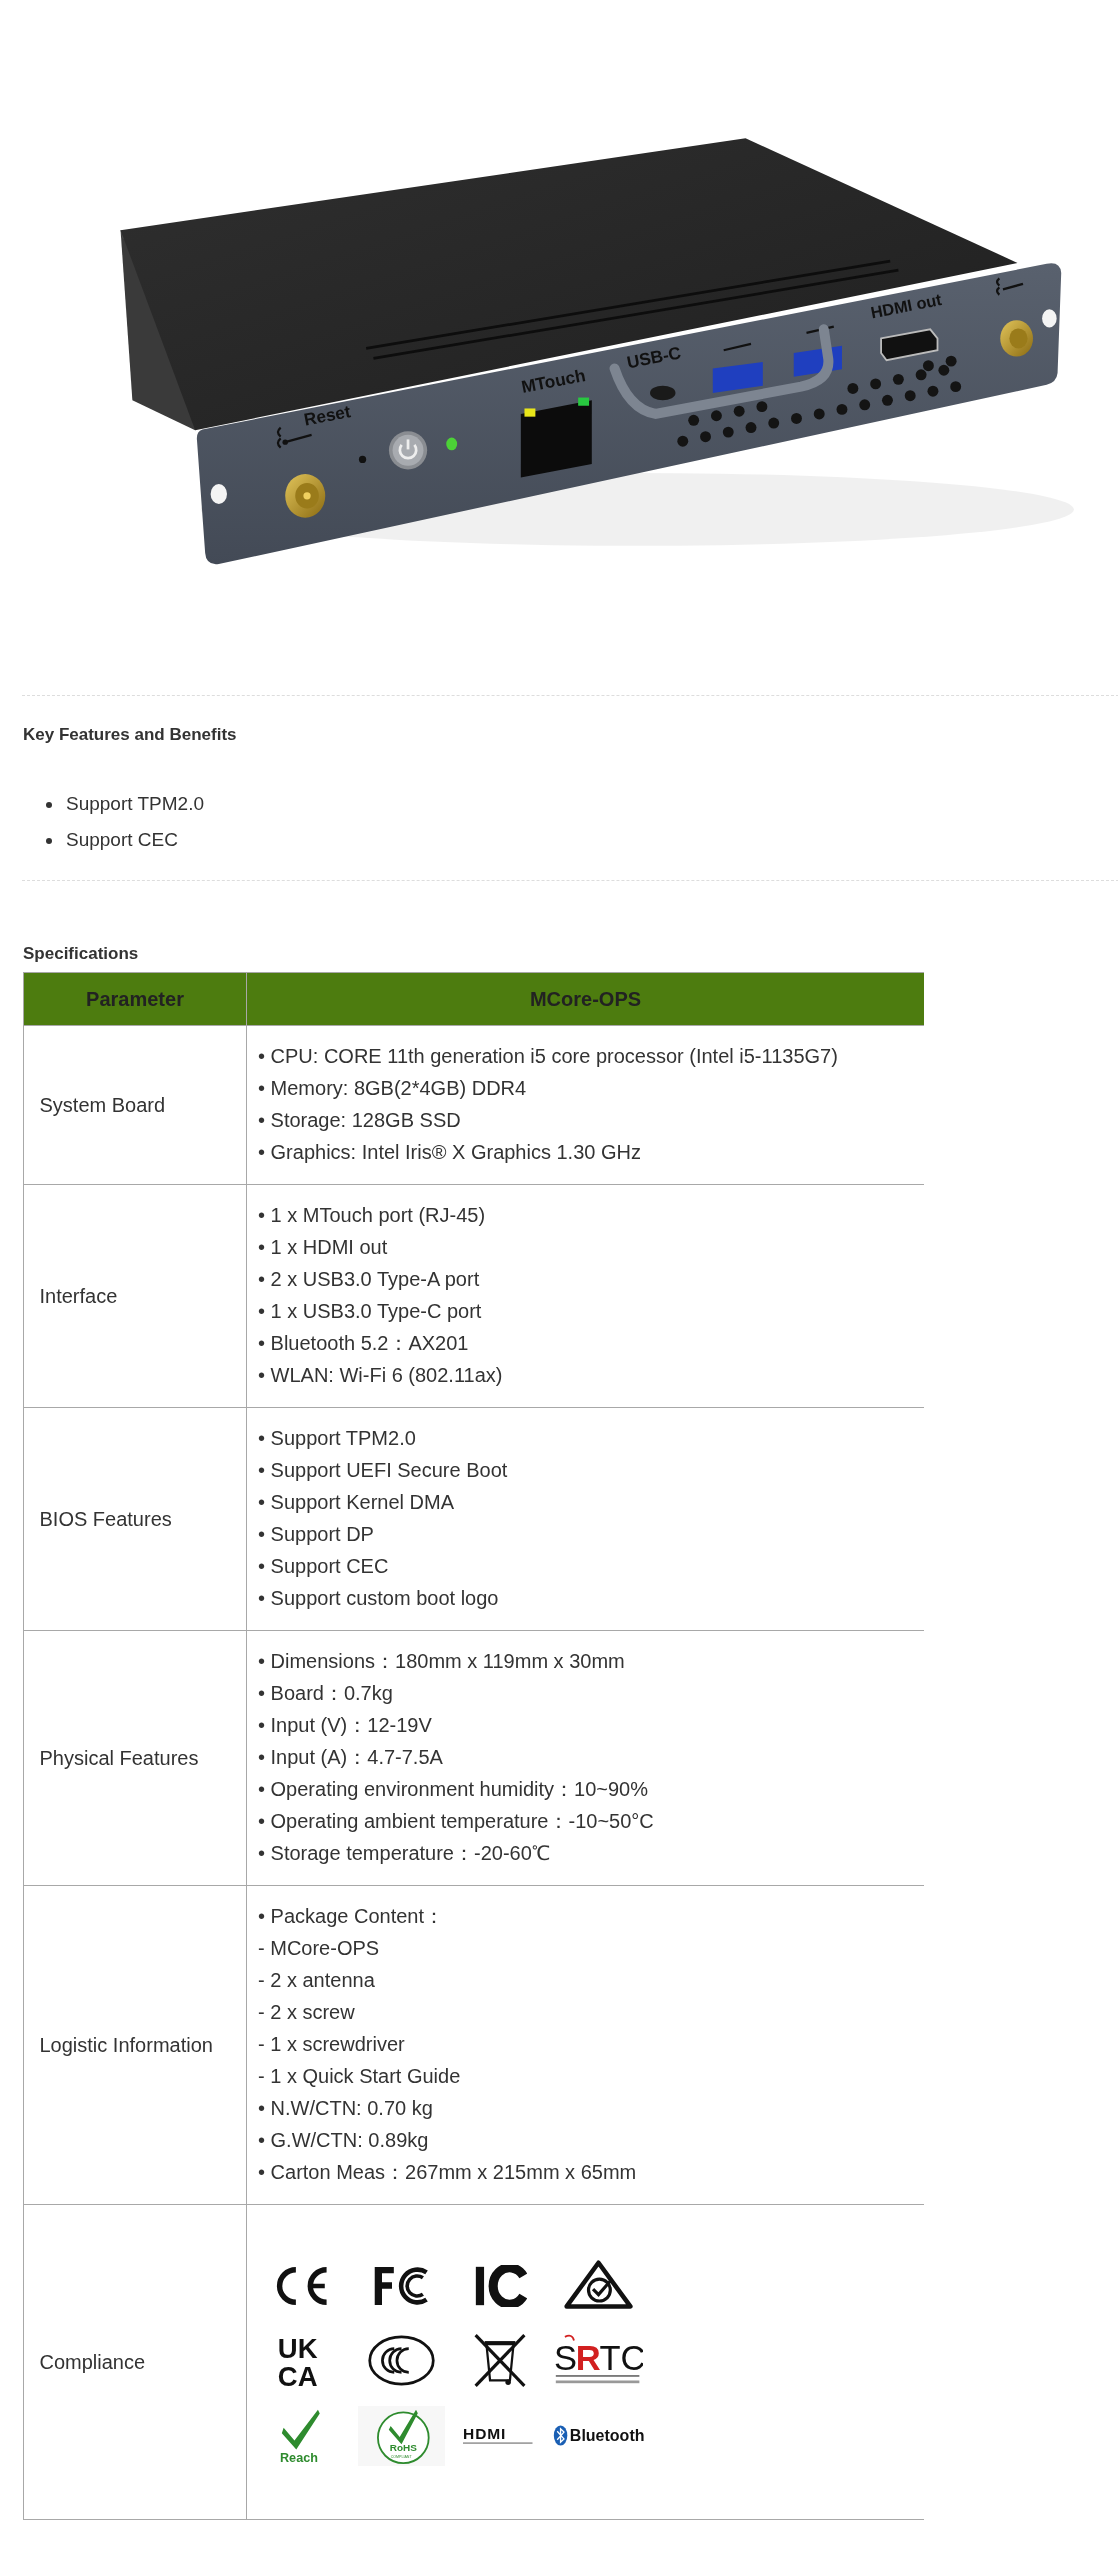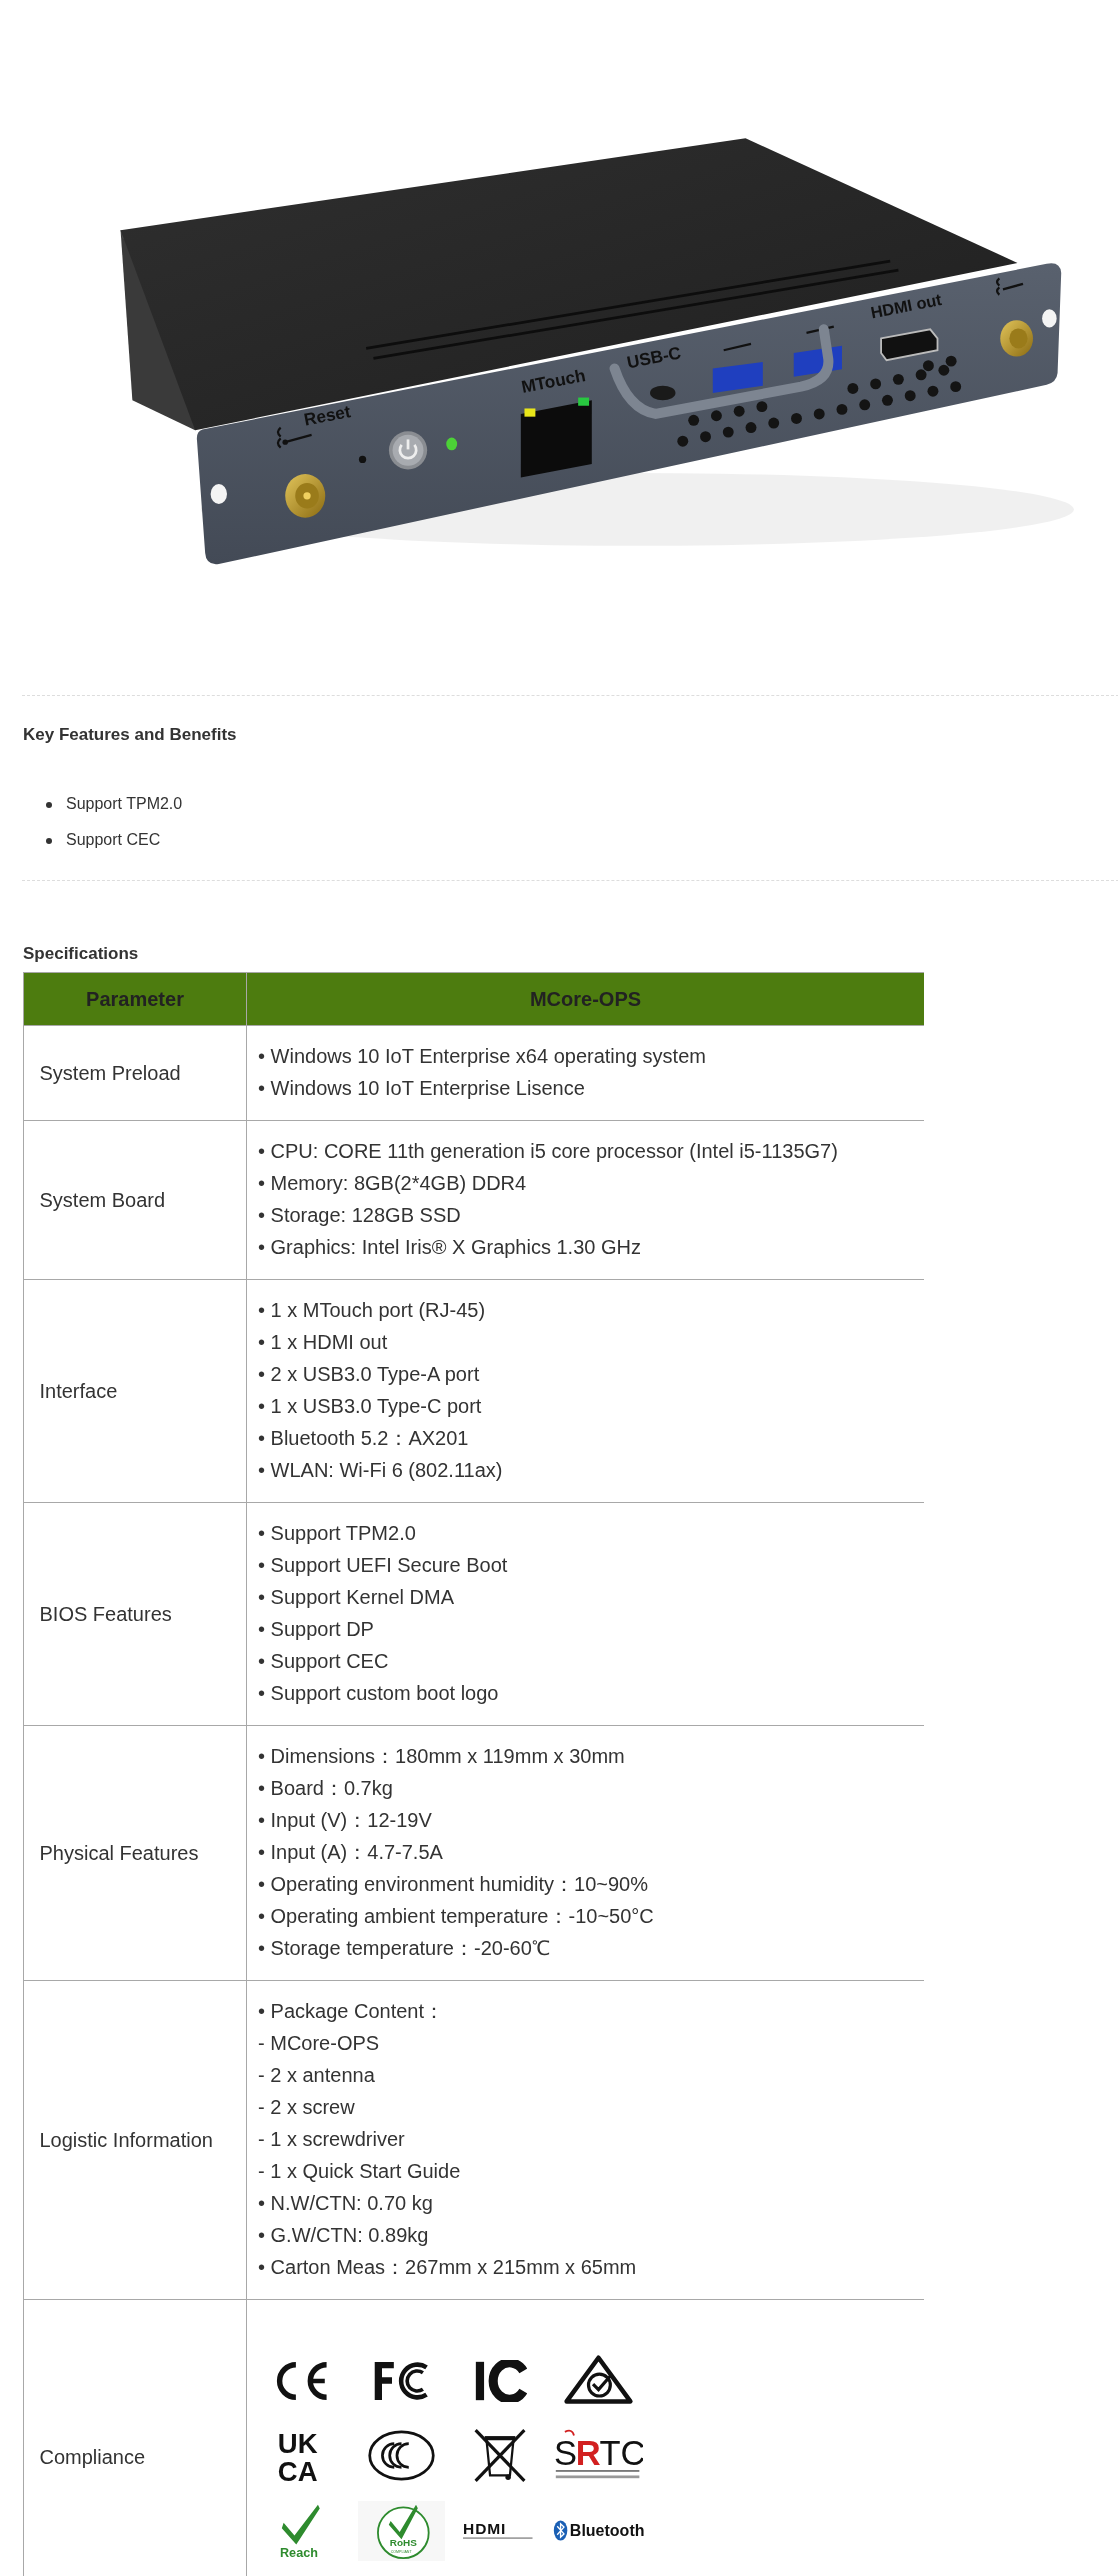--- a/index.html
+++ b/index.html
@@ -6,21 +6,21 @@
   body { width:1119px; height:2576px; position:relative; overflow:hidden;
          font-family:"Liberation Sans", sans-serif; color:#333333; }
   .product-image { position:absolute; left:0; top:0; width:1119px; height:655px; }
   .product-image svg { width:1119px; height:655px; display:block; }
   .svg-label { font-family:"Liberation Sans", sans-serif; font-weight:bold; fill:#111; }
   .divider { position:absolute; left:22px; width:1097px; height:0;
              border-top:1.8px dashed #dddddd; }
   .section-title { position:absolute; left:23px; margin:0; font-size:17px; font-weight:bold;
                    color:#333333; line-height:31px; }
   .features { position:absolute; left:0; top:786px; margin:0; padding:0; list-style:none; }
-  .features li { position:relative; padding-left:66px; font-size:16px; line-height:36px; color:#333; }
+  .features li { position:relative; padding-left:66px; font-size:19px; line-height:36px; color:#333; }
   .features li .dot { position:absolute; left:46px; top:15.5px; width:6.4px; height:6.4px;
                       border-radius:50%; background:#333; }
   table.spec { position:absolute; left:23px; top:972px; width:901px;
                border-collapse:collapse; font-size:20px; color:#333; }
   table.spec th, table.spec td { border-top:1.8px solid #a8a8a8; border-bottom:1.8px solid #a8a8a8;
                border-left:1.8px solid #a8a8a8; padding:0; }
   table.spec th { background:#4d7c0f; height:52px; font-weight:bold; text-align:center; color:#222; }
   table.spec td.param { width:200px; padding-left:15.5px; vertical-align:middle; }
   table.spec td.val { padding:13.7px 0 16.4px 11px; vertical-align:top; }
   table.spec td.val div { line-height:32px; white-space:nowrap; }
@@ -165,27 +165,20 @@
 
 <table class="spec">
   <thead>
     <tr>
       <th style="width:222px;">Parameter</th>
       <th>MCore-OPS</th>
     </tr>
   </thead>
   <tbody>
     <tr>
-      <td class="param">System Preload</td>
-      <td class="val">
-        <div>• Windows 10 IoT Enterprise x64 operating system</div>
-        <div>• Windows 10 IoT Enterprise Lisence</div>
-      </td>
-    </tr>
-    <tr>
       <td class="param">System Board</td>
       <td class="val">
         <div>• CPU: CORE 11th generation i5 core processor (Intel i5-1135G7)</div>
         <div>• Memory: 8GB(2*4GB) DDR4</div>
         <div>• Storage: 128GB SSD</div>
         <div>• Graphics: Intel Iris® X Graphics 1.30 GHz</div>
       </td>
     </tr>
     <tr>
       <td class="param">Interface</td>

